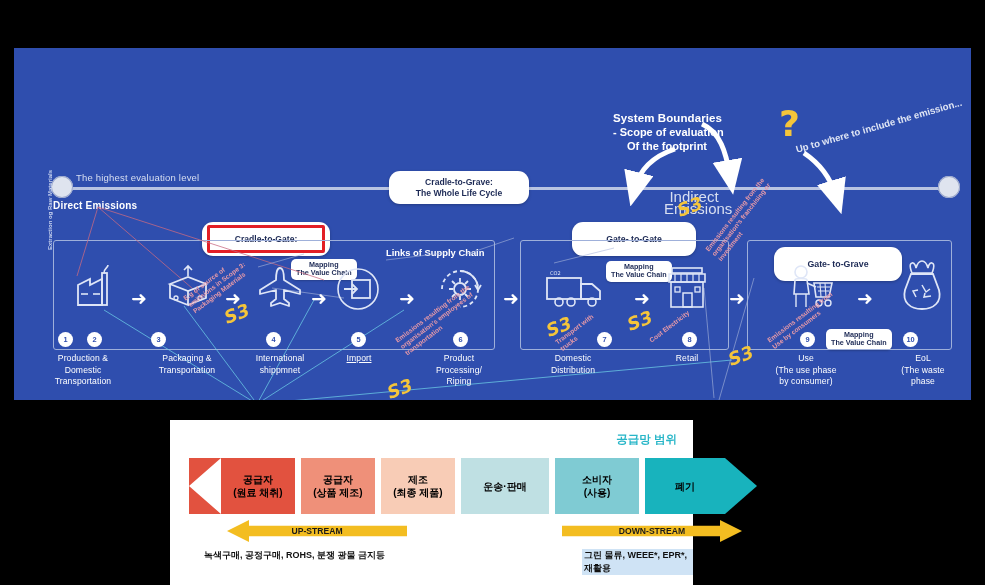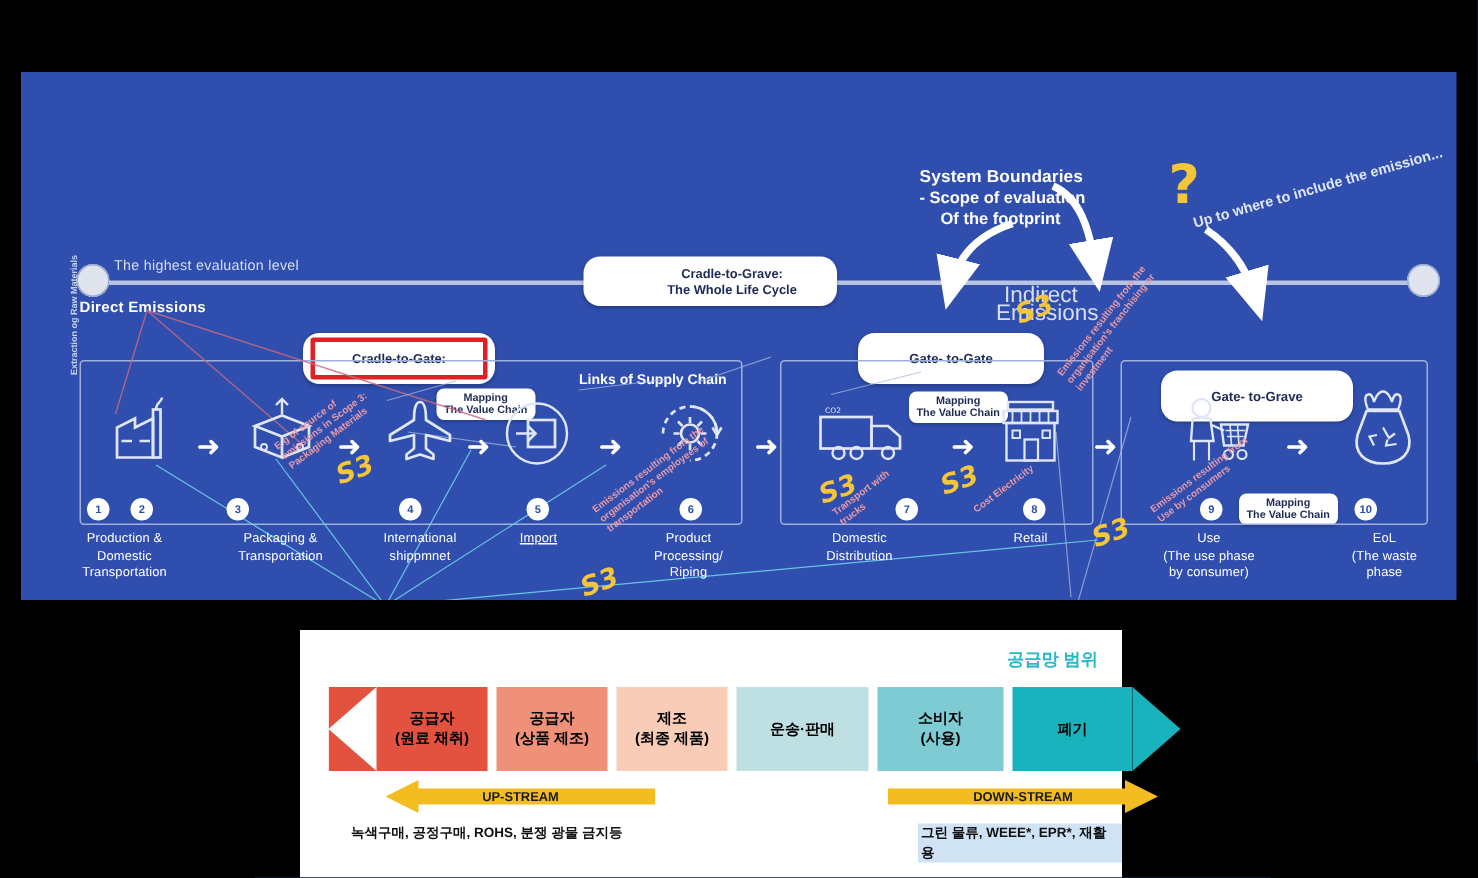--- a/index.html
+++ b/index.html
@@ -20,21 +20,21 @@
 
   #highest-eval{position:absolute;left:62px;top:124px;font-size:9.5px;color:#d8dff1;letter-spacing:.2px;}
   #direct-emissions{position:absolute;left:39px;top:152px;font-size:10px;font-weight:bold;color:#ffffff;letter-spacing:.2px;}
   #indirect-emissions{position:absolute;left:650px;top:143px;font-size:15px;color:#d8dff1;line-height:12px;text-align:center;width:60px;}
 
   
   .pill{position:absolute;background:#ffffff;border-radius:11px;
         color:#1d2a55;font-size:8.8px;font-weight:bold;text-align:center;
         display:flex;align-items:center;justify-content:center;line-height:11px;
         box-shadow:0 1px 3px rgba(0,0,0,.25);}
-  #pill-c2grave{left:375px;top:123px;width:140px;height:33px;font-size:8.6px;padding-left:29px;}
+  #pill-c2grave{left:375px;top:123px;width:140px;height:33px;font-size:8.6px;}
   #pill-c2gate-outer{position:absolute;left:188px;top:174px;width:128px;height:34px;background:#fff;border-radius:11px;
                      box-shadow:0 1px 3px rgba(0,0,0,.25);display:flex;align-items:center;justify-content:center;}
   #pill-c2gate-inner{width:112px;height:22px;border:3px solid #e21f26;border-radius:2px;
                      display:flex;align-items:center;justify-content:center;
                      color:#1d2a55;font-size:8.6px;font-weight:bold;}
   #pill-g2gate{left:558px;top:174px;width:124px;height:34px;}
   #pill-g2grave{left:760px;top:174px;width:128px;height:34px;margin-top:25px;}
 
   .map-pill{position:absolute;background:#ffffff;border-radius:5px;color:#1d2a55;
             font-size:7.2px;font-weight:bold;text-align:center;line-height:8.4px;
@@ -74,21 +74,21 @@
                 transform-origin:left top;color:#c8d3ef;font-size:6px;font-weight:bold;
                 line-height:7px;text-align:center;}
 
   
   .s3note{position:absolute;color:#e89aa8;font-size:6.6px;font-weight:bold;line-height:8px;
           white-space:nowrap;}
   .s3big{position:absolute;color:#f5c53a;font-size:18px;font-weight:bold;font-style:italic;
          font-family:"DejaVu Sans",sans-serif;}
 
   
-  #sc-panel{position:absolute;left:200px;top:420px;width:523px;height:165px;background:#ffffff;padding-left:25px;}
+  #sc-panel{position:absolute;left:170px;top:420px;width:523px;height:165px;background:#ffffff;}
   #sc-title{position:absolute;right:16px;top:12px;color:#28b6c8;font-size:11.5px;font-weight:bold;}
 
   #chain{position:absolute;left:19px;top:38px;height:56px;display:flex;align-items:stretch;}
   .seg{display:flex;align-items:center;justify-content:center;text-align:center;
        font-size:10px;font-weight:bold;color:#000;line-height:13px;}
   .cap-left{width:32px;height:56px;background:#e2523f;
             clip-path:polygon(0 0,100% 0,0 50%,100% 100%,0 100%);}
   .cap-right{width:32px;height:56px;background:#18b3bd;
              clip-path:polygon(0 0,100% 50%,0 100%);}
 

